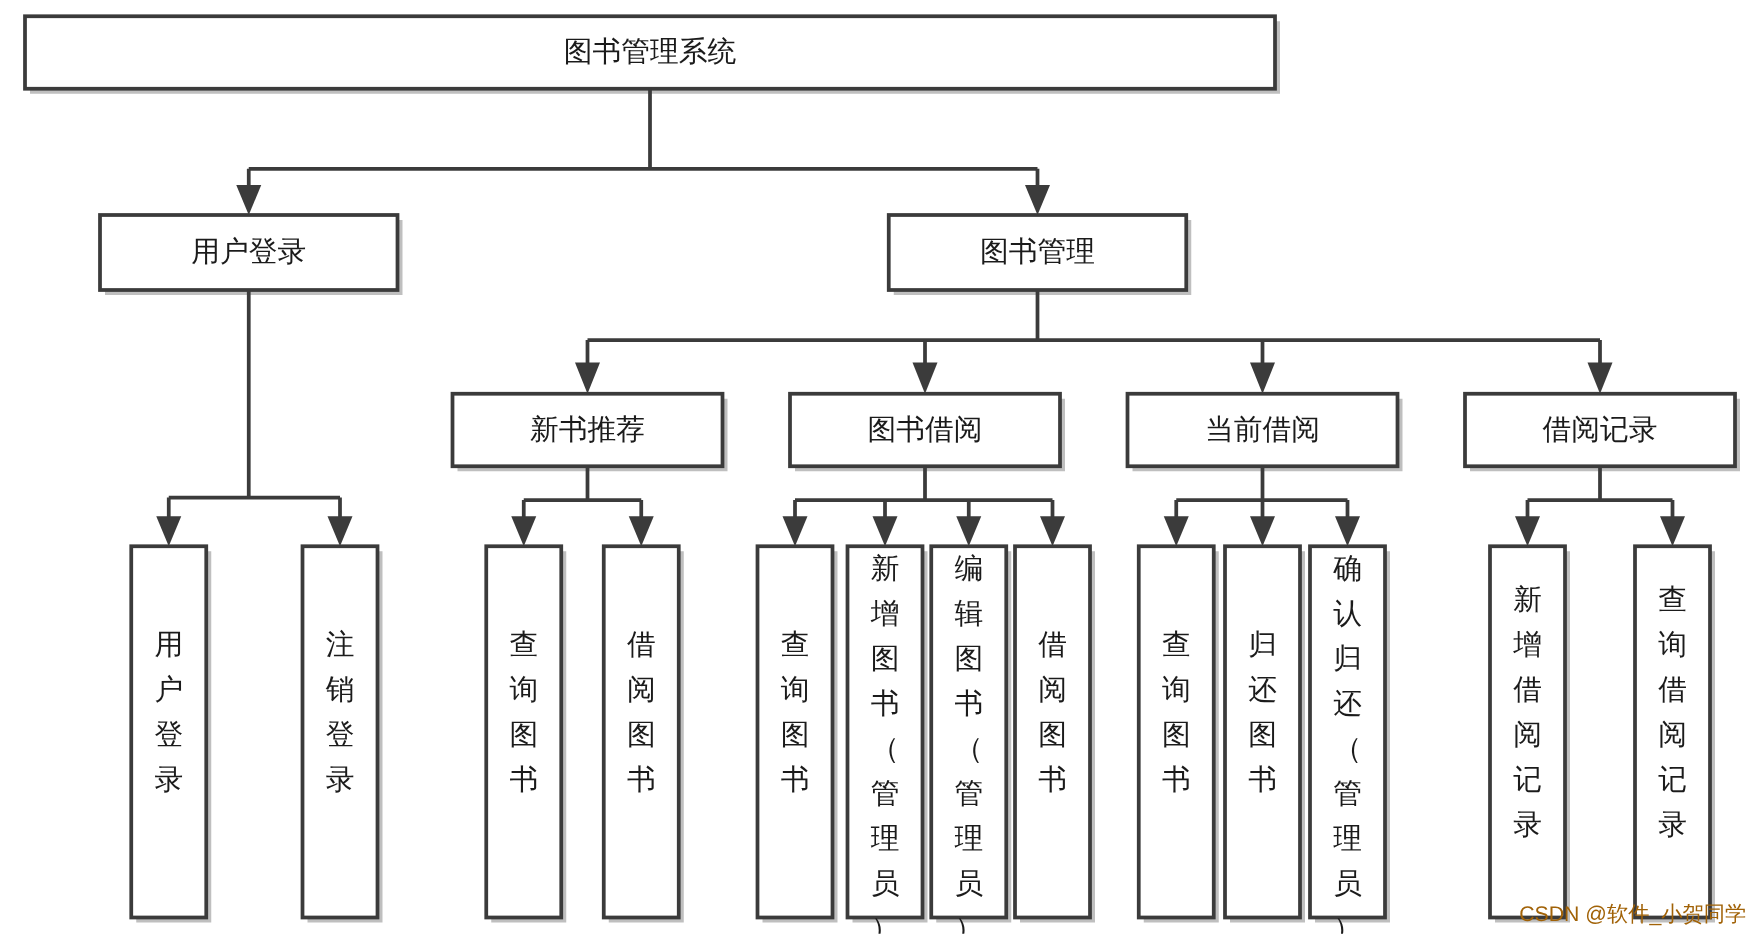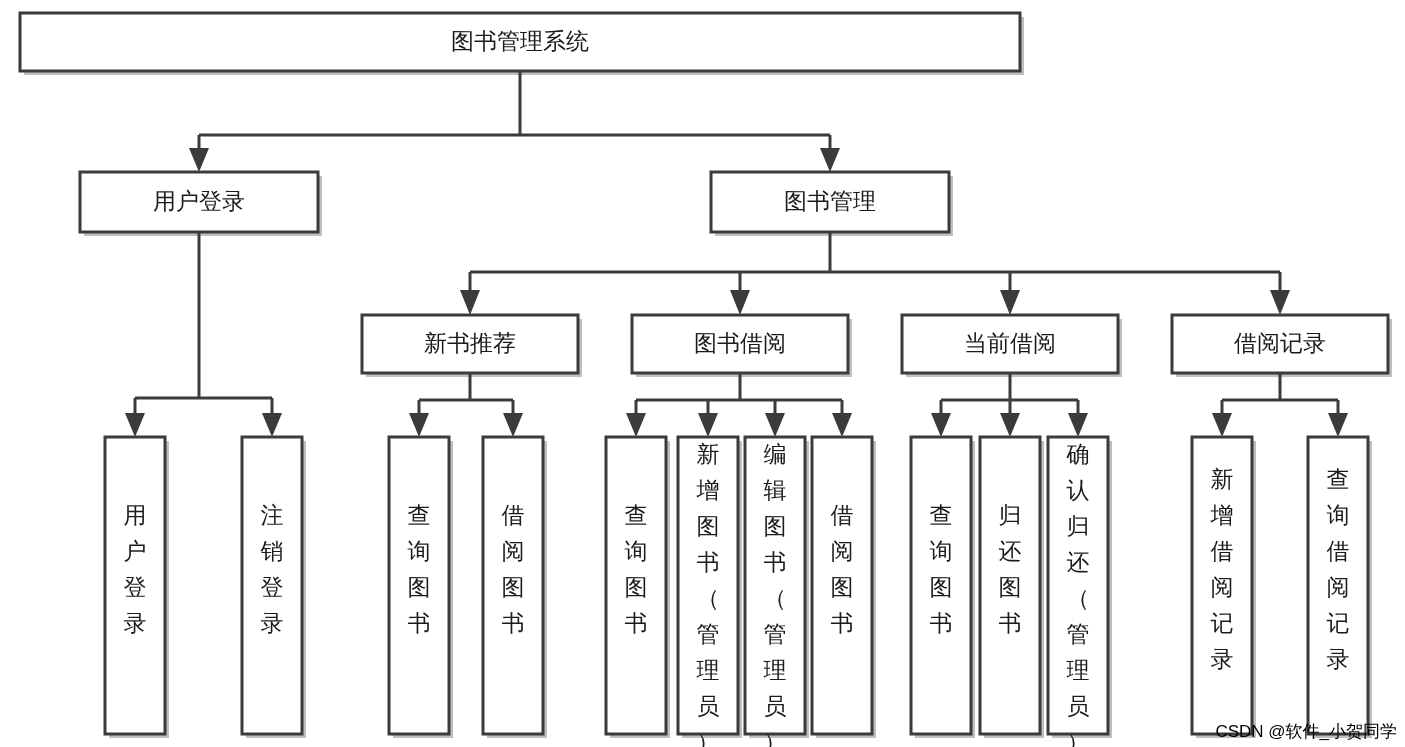--- a/index.html
+++ b/index.html
@@ -10,21 +10,21 @@
   .node-box{fill:#ffffff;stroke:#3b3b3b;stroke-width:3;}
   .connector{stroke:#3b3b3b;stroke-width:3;fill:none;}
   .arrow-head{fill:#3b3b3b;stroke:none;}
   .node-label-h{font-family:"Liberation Sans","DejaVu Sans",sans-serif;
      font-size:23px;fill:#1b1b1b;text-anchor:middle;dominant-baseline:middle;}
   .node-label-v{font-family:"Liberation Sans","DejaVu Sans",sans-serif;
      font-size:23px;fill:#1b1b1b;}
   .vchar{font-family:"Liberation Sans","DejaVu Sans",sans-serif;
      font-size:23px;fill:#1b1b1b;text-anchor:middle;}
   .watermark{position:absolute;right:8px;bottom:4px;font-size:17px;
-     color:#000000;font-family:"Liberation Sans","DejaVu Sans",sans-serif;
+     color:#a16207;font-family:"Liberation Sans","DejaVu Sans",sans-serif;
      white-space:nowrap;}
   .shadow-box{fill:#bfbfbf;stroke:none;}
 </style>
 </head>
 <body>
 
 <div id="diagram-root">
 
   <svg id="tree" viewBox="0 0 1405 747">
 

